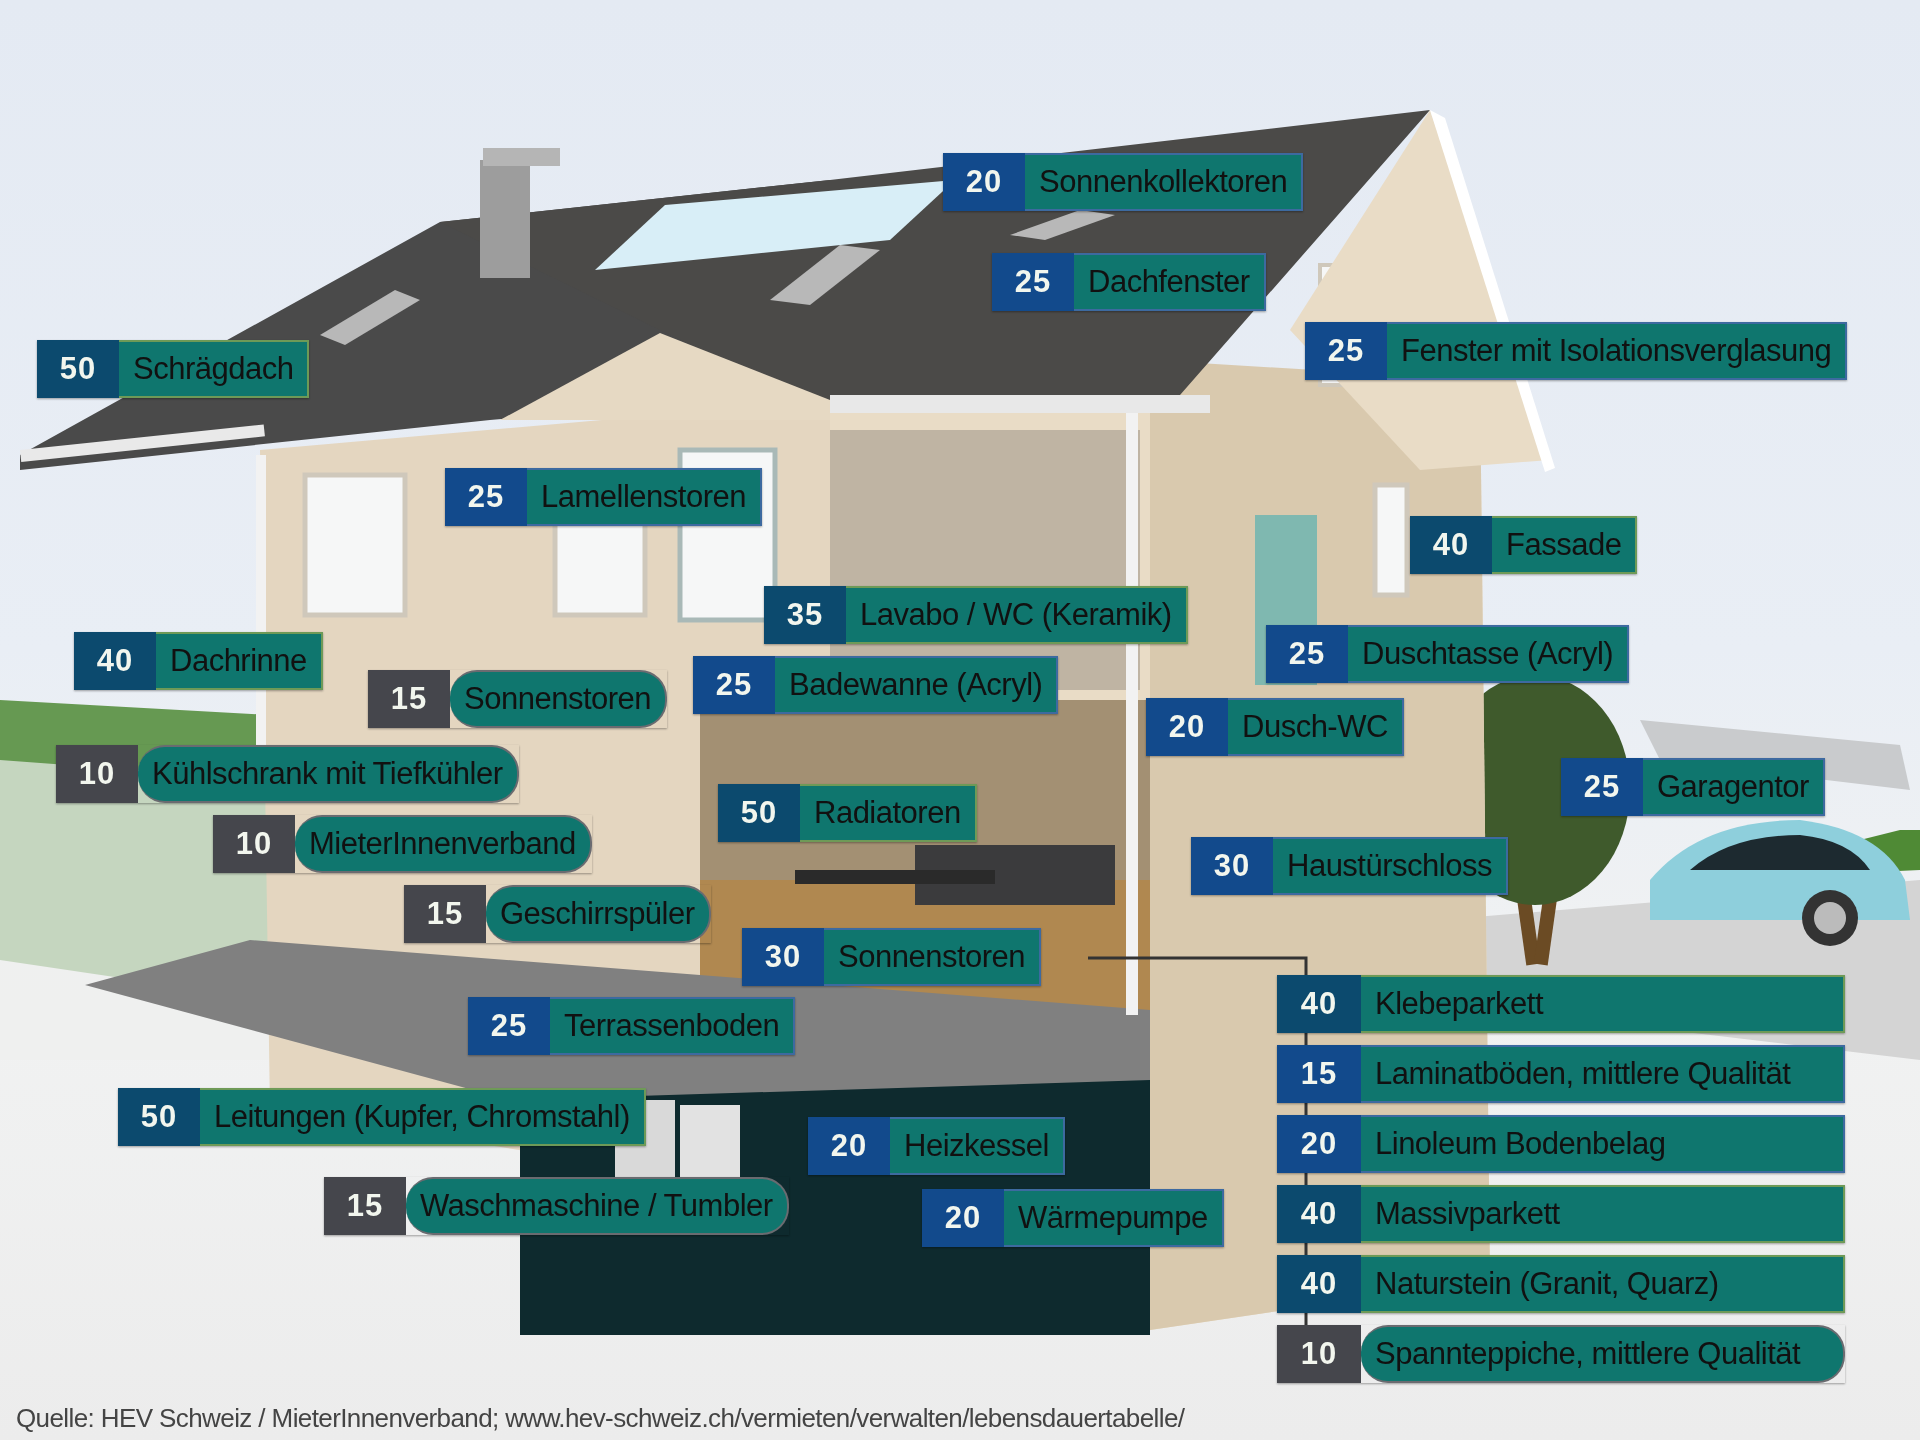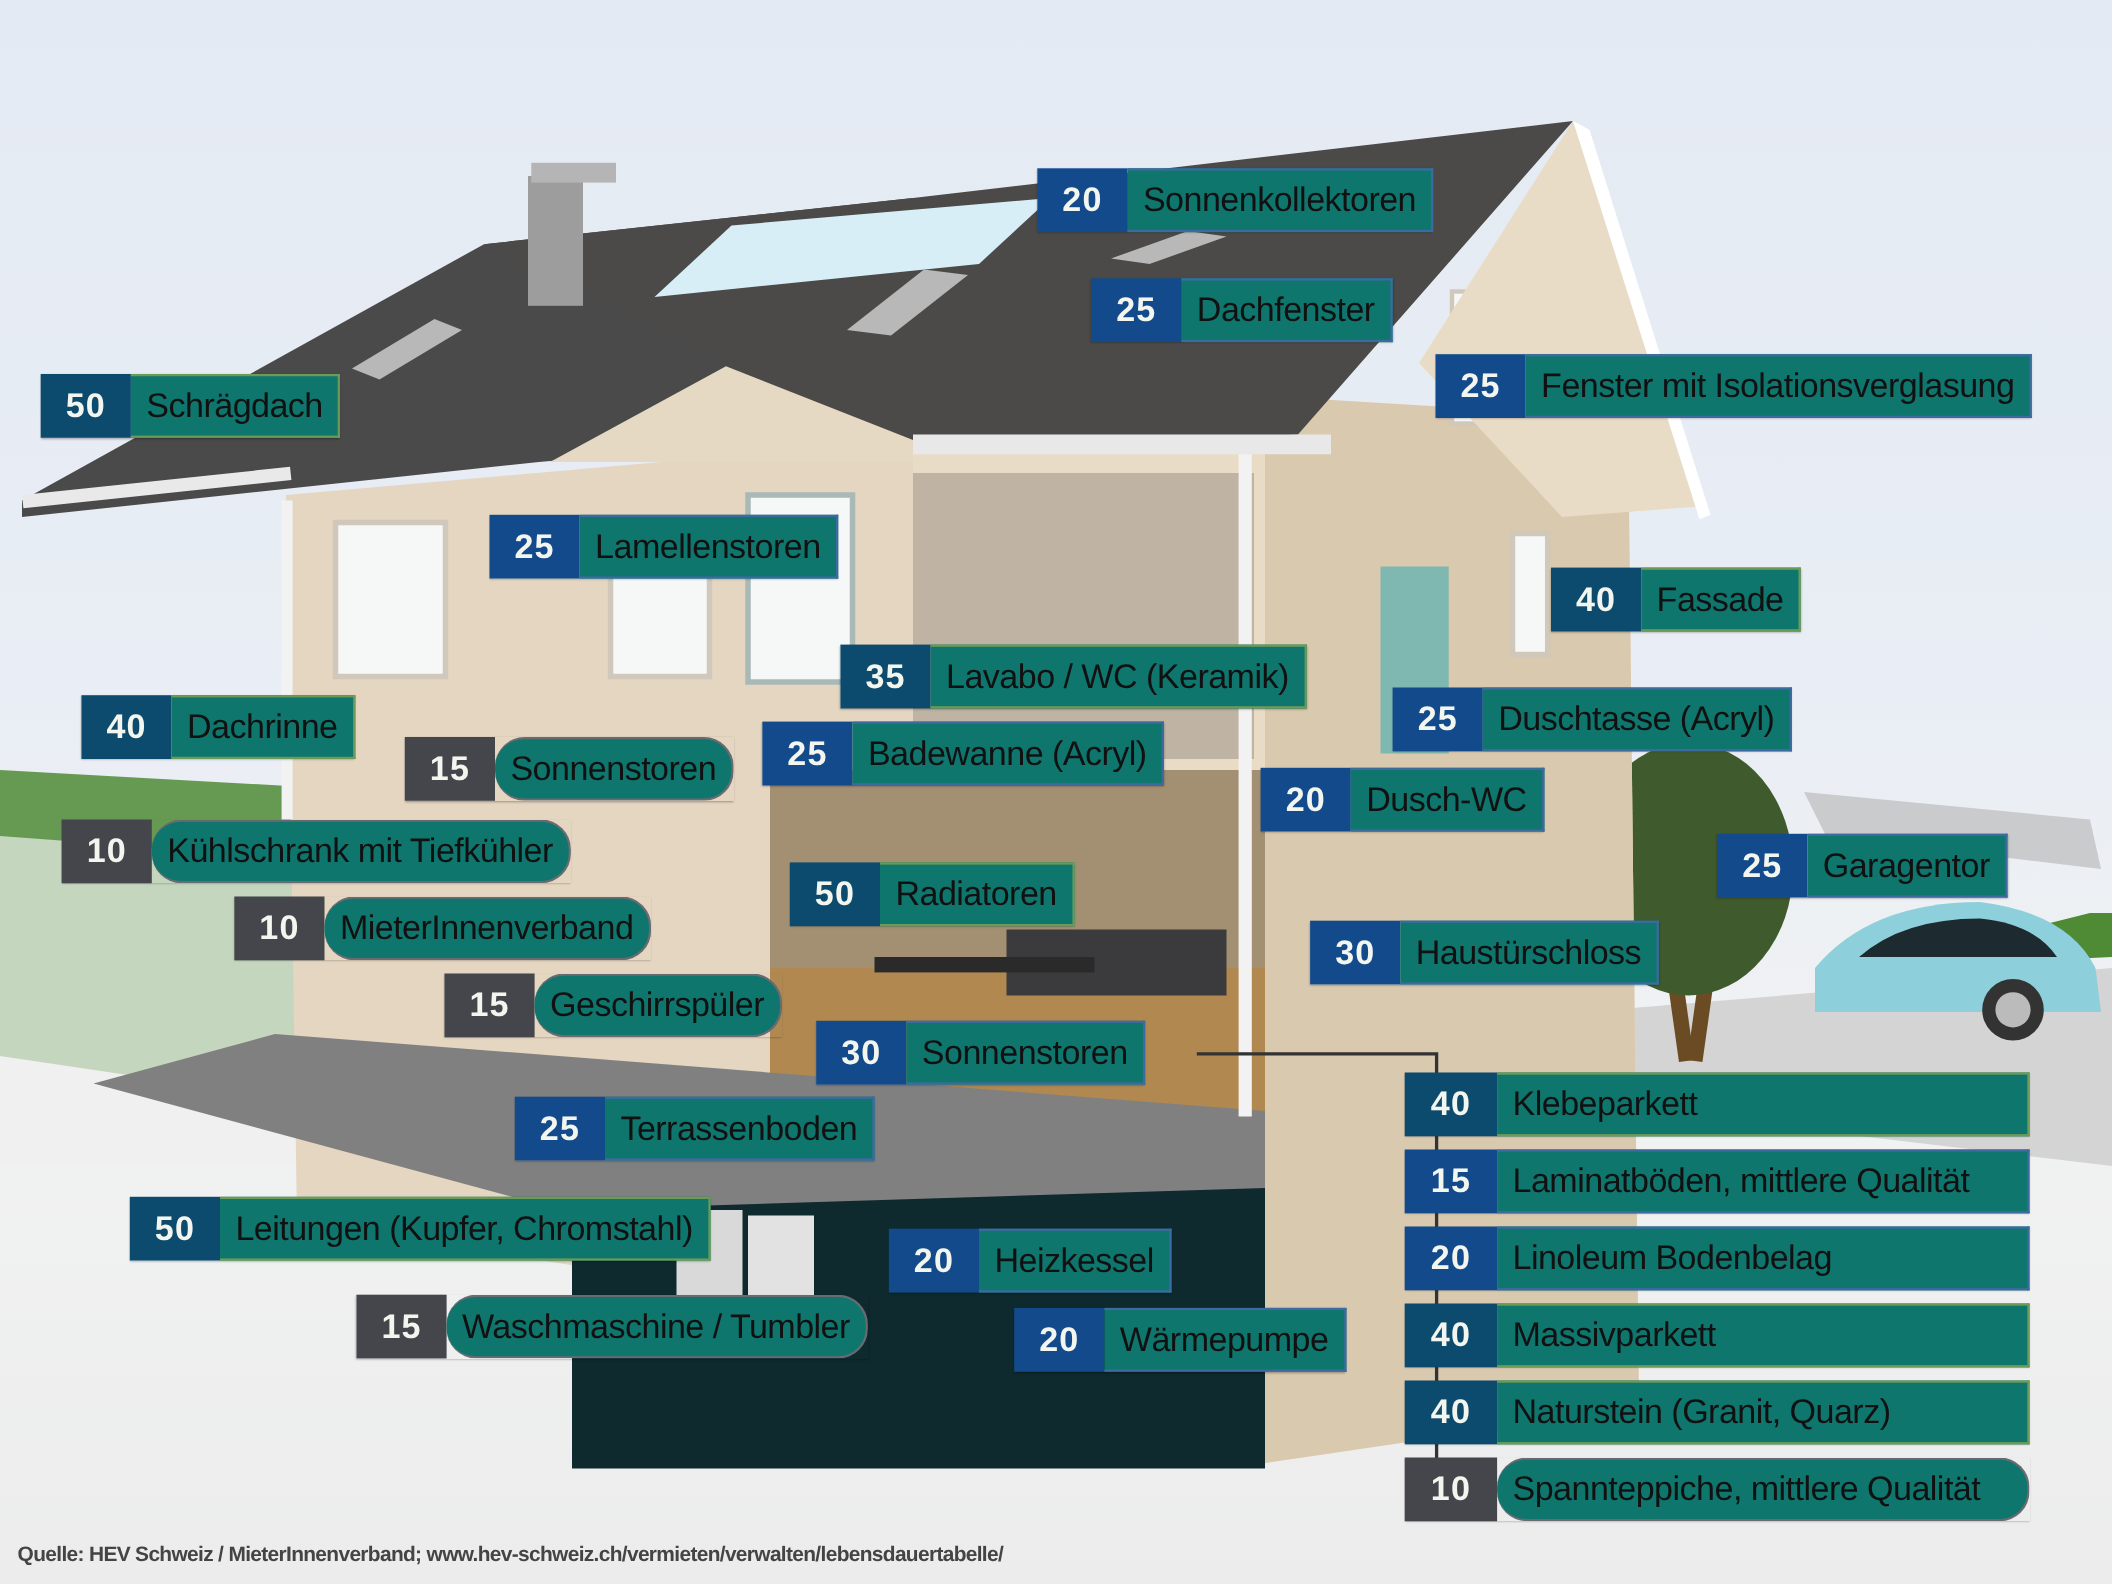--- a/index.html
+++ b/index.html
@@ -26,23 +26,22 @@
     .lbl.green .txt { border-color: #6e9a57; }
     .lbl.blue .num { background: #124a8c; }
     .lbl.blue .txt { border-color: #3d6aa0; }
     .lbl.gray .num { background: #45464c; }
     .lbl.gray .txt { border-color: #6a6b70; border-radius: 27px; }
     #floor-list { position: absolute; left: 1277px; top: 975px; width: 568px; }
     #floor-list .lbl { position: relative; width: 568px; margin-bottom: 12px; height: 58px; }
     #floor-list .lbl .num { width: 84px; }
     #floor-list .lbl .txt { flex: 1; }
     #source {
-      position: absolute; left: 16px; top: 1403px; font-size: 19px; color: #444;
+      position: absolute; left: 16px; top: 1403px; font-size: 26px; color: #444;
       letter-spacing: -0.6px;
-      font-weight: bold;
     }
   </style>
 </head>
 <body>
 
 <svg id="scene" viewBox="0 0 1920 1440" xmlns="http://www.w3.org/2000/svg">
 
   <polygon points="0,700 270,715 270,1000 0,960" fill="#4f8a35" opacity="0.85"></polygon>
   <polygon points="0,760 270,780 270,1060 0,1060" fill="#eef0ee" opacity="0.7"></polygon>
   <polygon points="1900,830 1920,830 1920,870 1700,880" fill="#4f8a35"></polygon>

